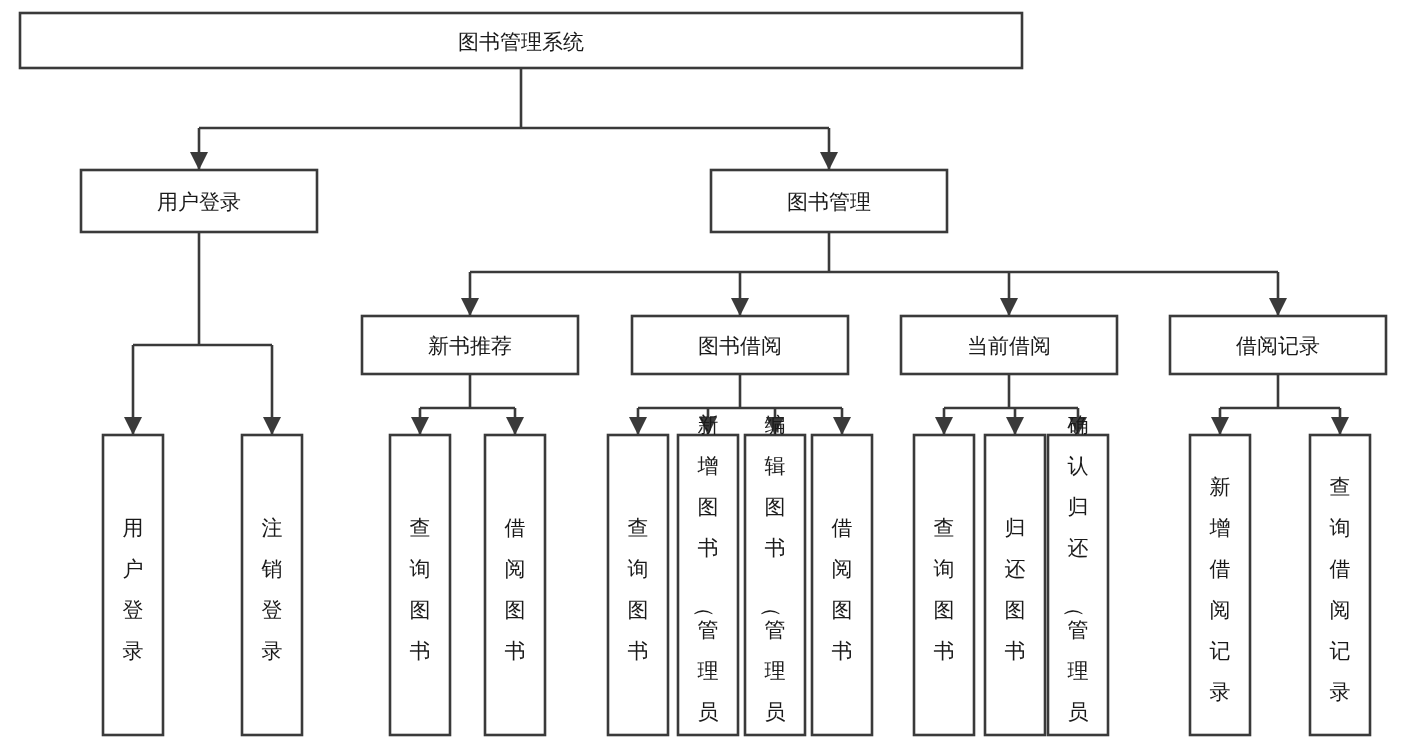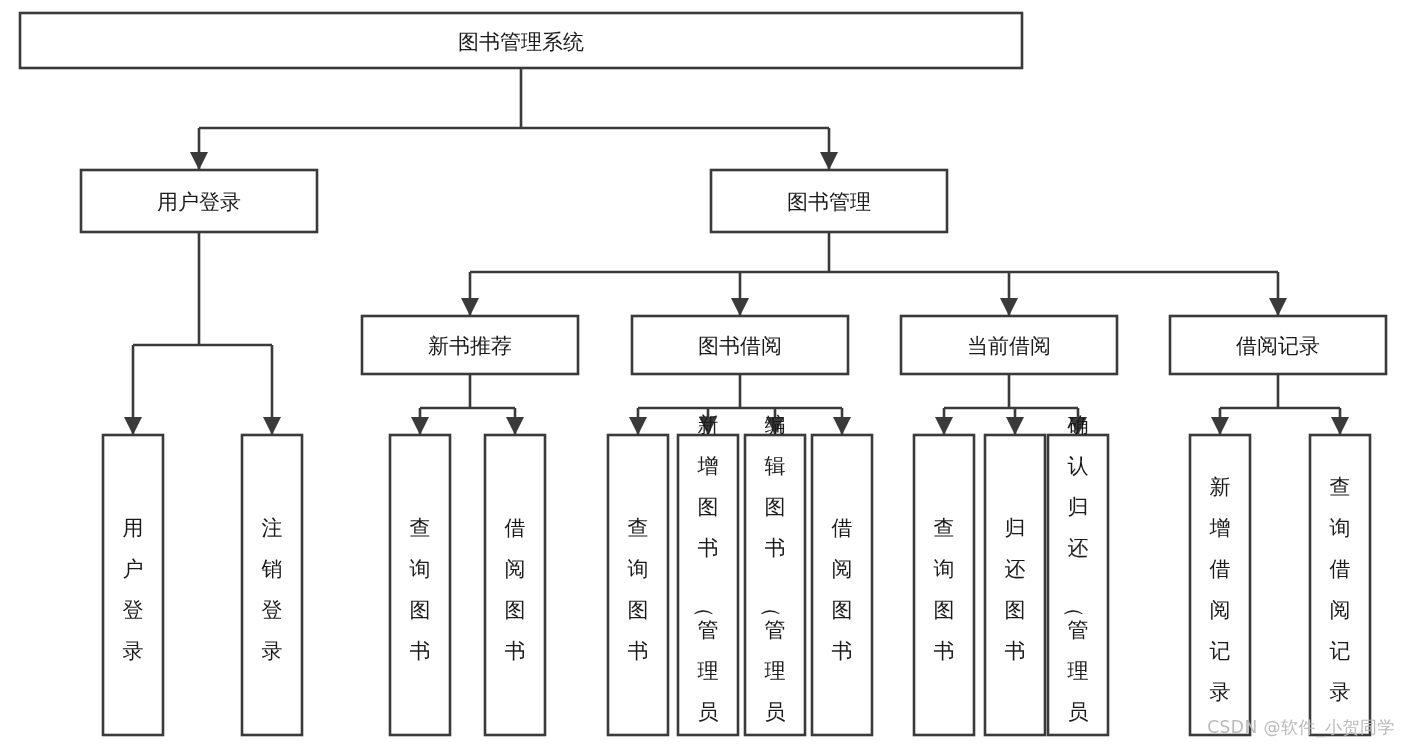--- a/index.html
+++ b/index.html
@@ -205,14 +205,13 @@
           <rect x="1190" y="435" width="60" height="300" class="node-box"></rect>
           <text x="1220" y="493.98" class="node-label-v"><tspan x="1220" dy="0">新</tspan><tspan x="1220" dy="41">增</tspan><tspan x="1220" dy="41">借</tspan><tspan x="1220" dy="41">阅</tspan><tspan x="1220" dy="41">记</tspan><tspan x="1220" dy="41">录</tspan></text>
         </g>
         <g>
           <rect x="1310" y="435" width="60" height="300" class="node-box"></rect>
           <text x="1340" y="493.98" class="node-label-v"><tspan x="1340" dy="0">查</tspan><tspan x="1340" dy="41">询</tspan><tspan x="1340" dy="41">借</tspan><tspan x="1340" dy="41">阅</tspan><tspan x="1340" dy="41">记</tspan><tspan x="1340" dy="41">录</tspan></text>
         </g>
       </g>
   </svg>
 
-  <div class="watermark">CSDN @软件_小贺同学</div>
 </div>
 
 </body></html>

